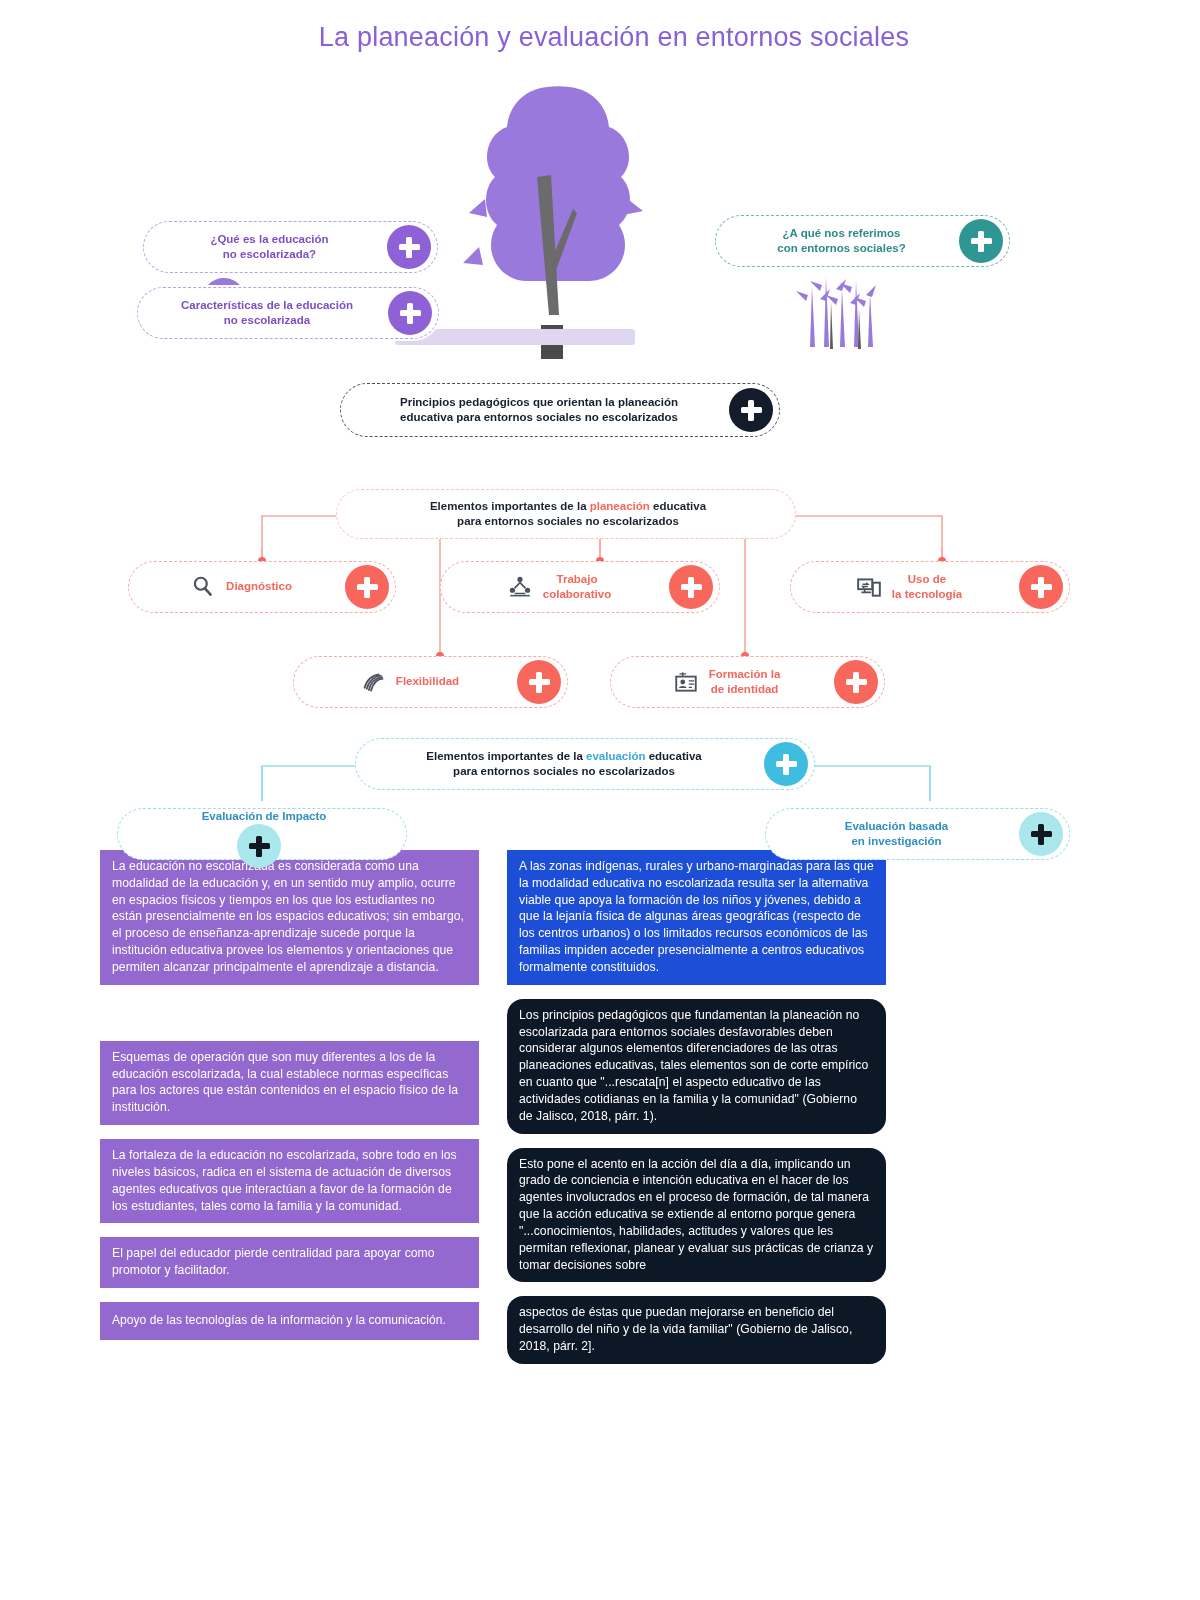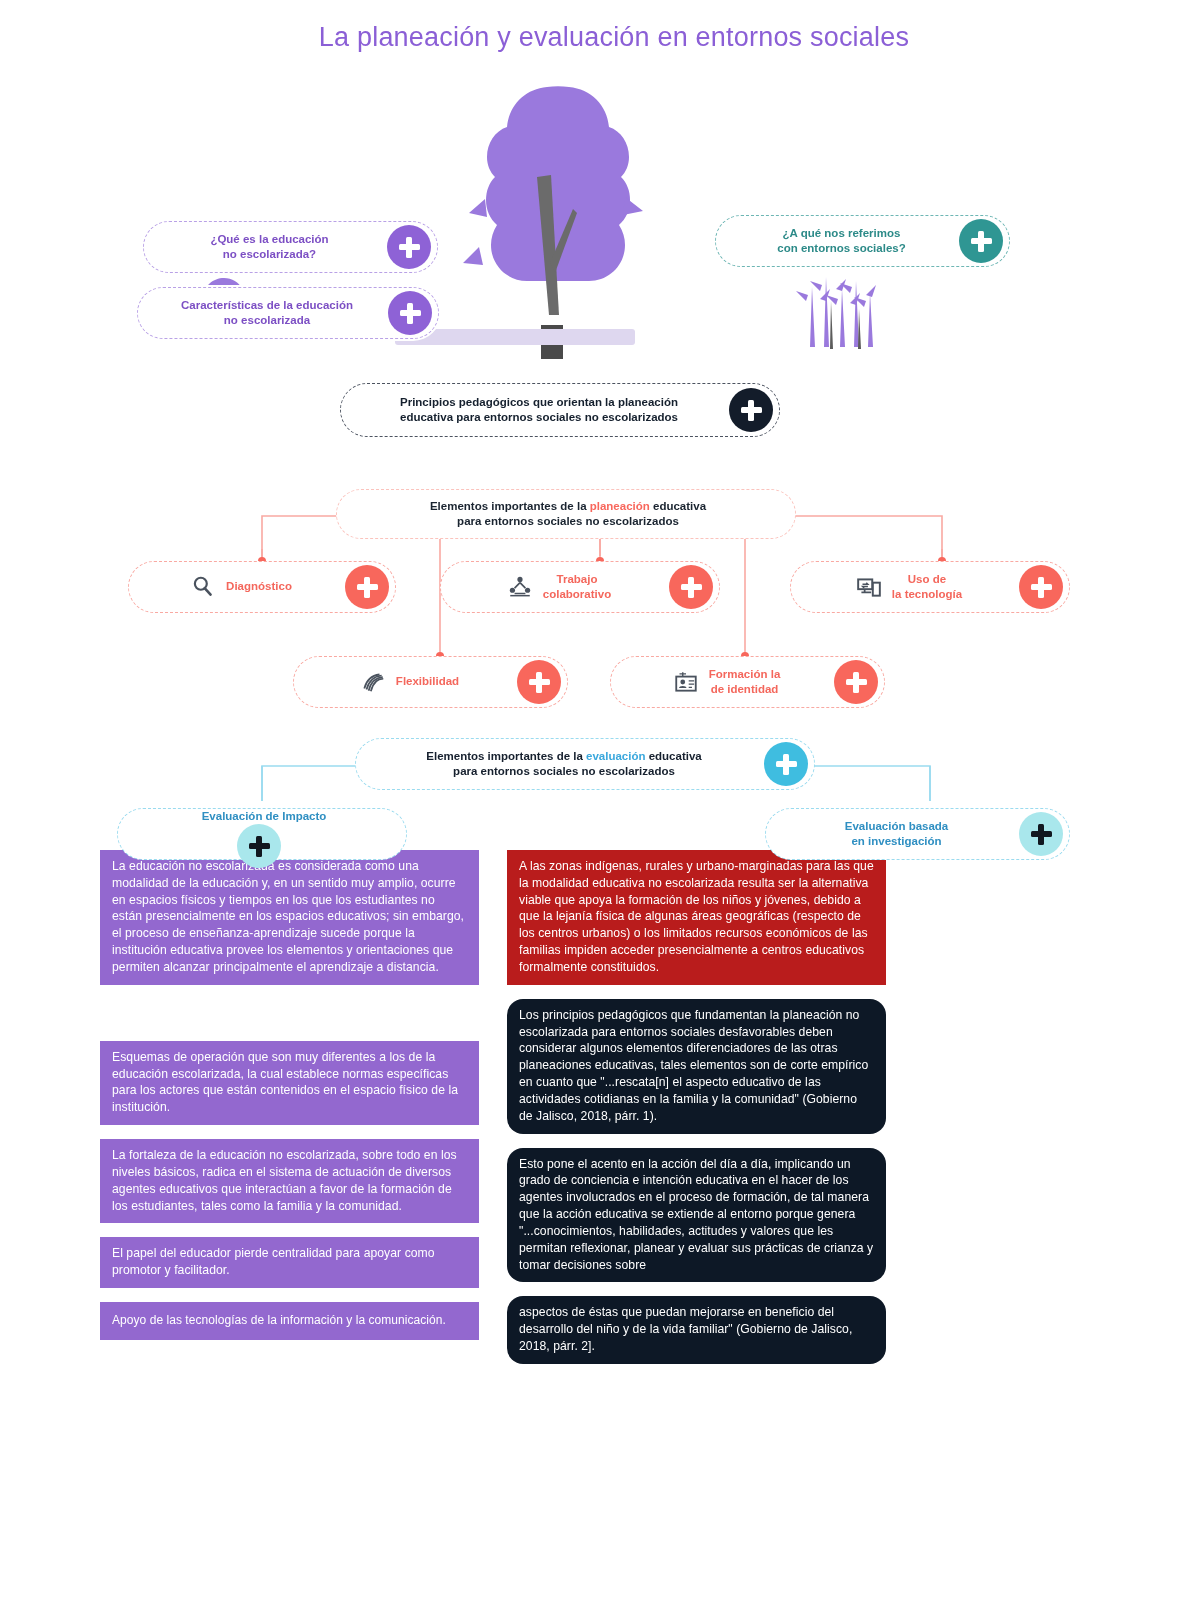--- a/index.html
+++ b/index.html
@@ -136,21 +136,21 @@
   .col { width: 410px; display: flex; flex-direction: column; gap: 14px; }
 
   .tbox {
     color: #ffffff;
     font-size: 12.2px;
     line-height: 1.38;
     padding: 8px 12px 9px 12px;
     letter-spacing: .05px;
   }
   .tbox.purple-box { background: #9368cf; }
-  .tbox.teal-box   { background: #b91c1c; }
+  .tbox.teal-box   { background: #1d4ed8; }
   .tbox.dark-box   { background: #0d1826; border-radius: 16px; }
   .tbox.big        { font-size: 12px; line-height: 1.34; padding: 10px 12px 12px 12px; }
 
   .spacer-28 { height: 28px; }
 </style>
 </head>
 <body>
 
 <h1 class="page-title">La planeación y evaluación en entornos sociales</h1>
 

